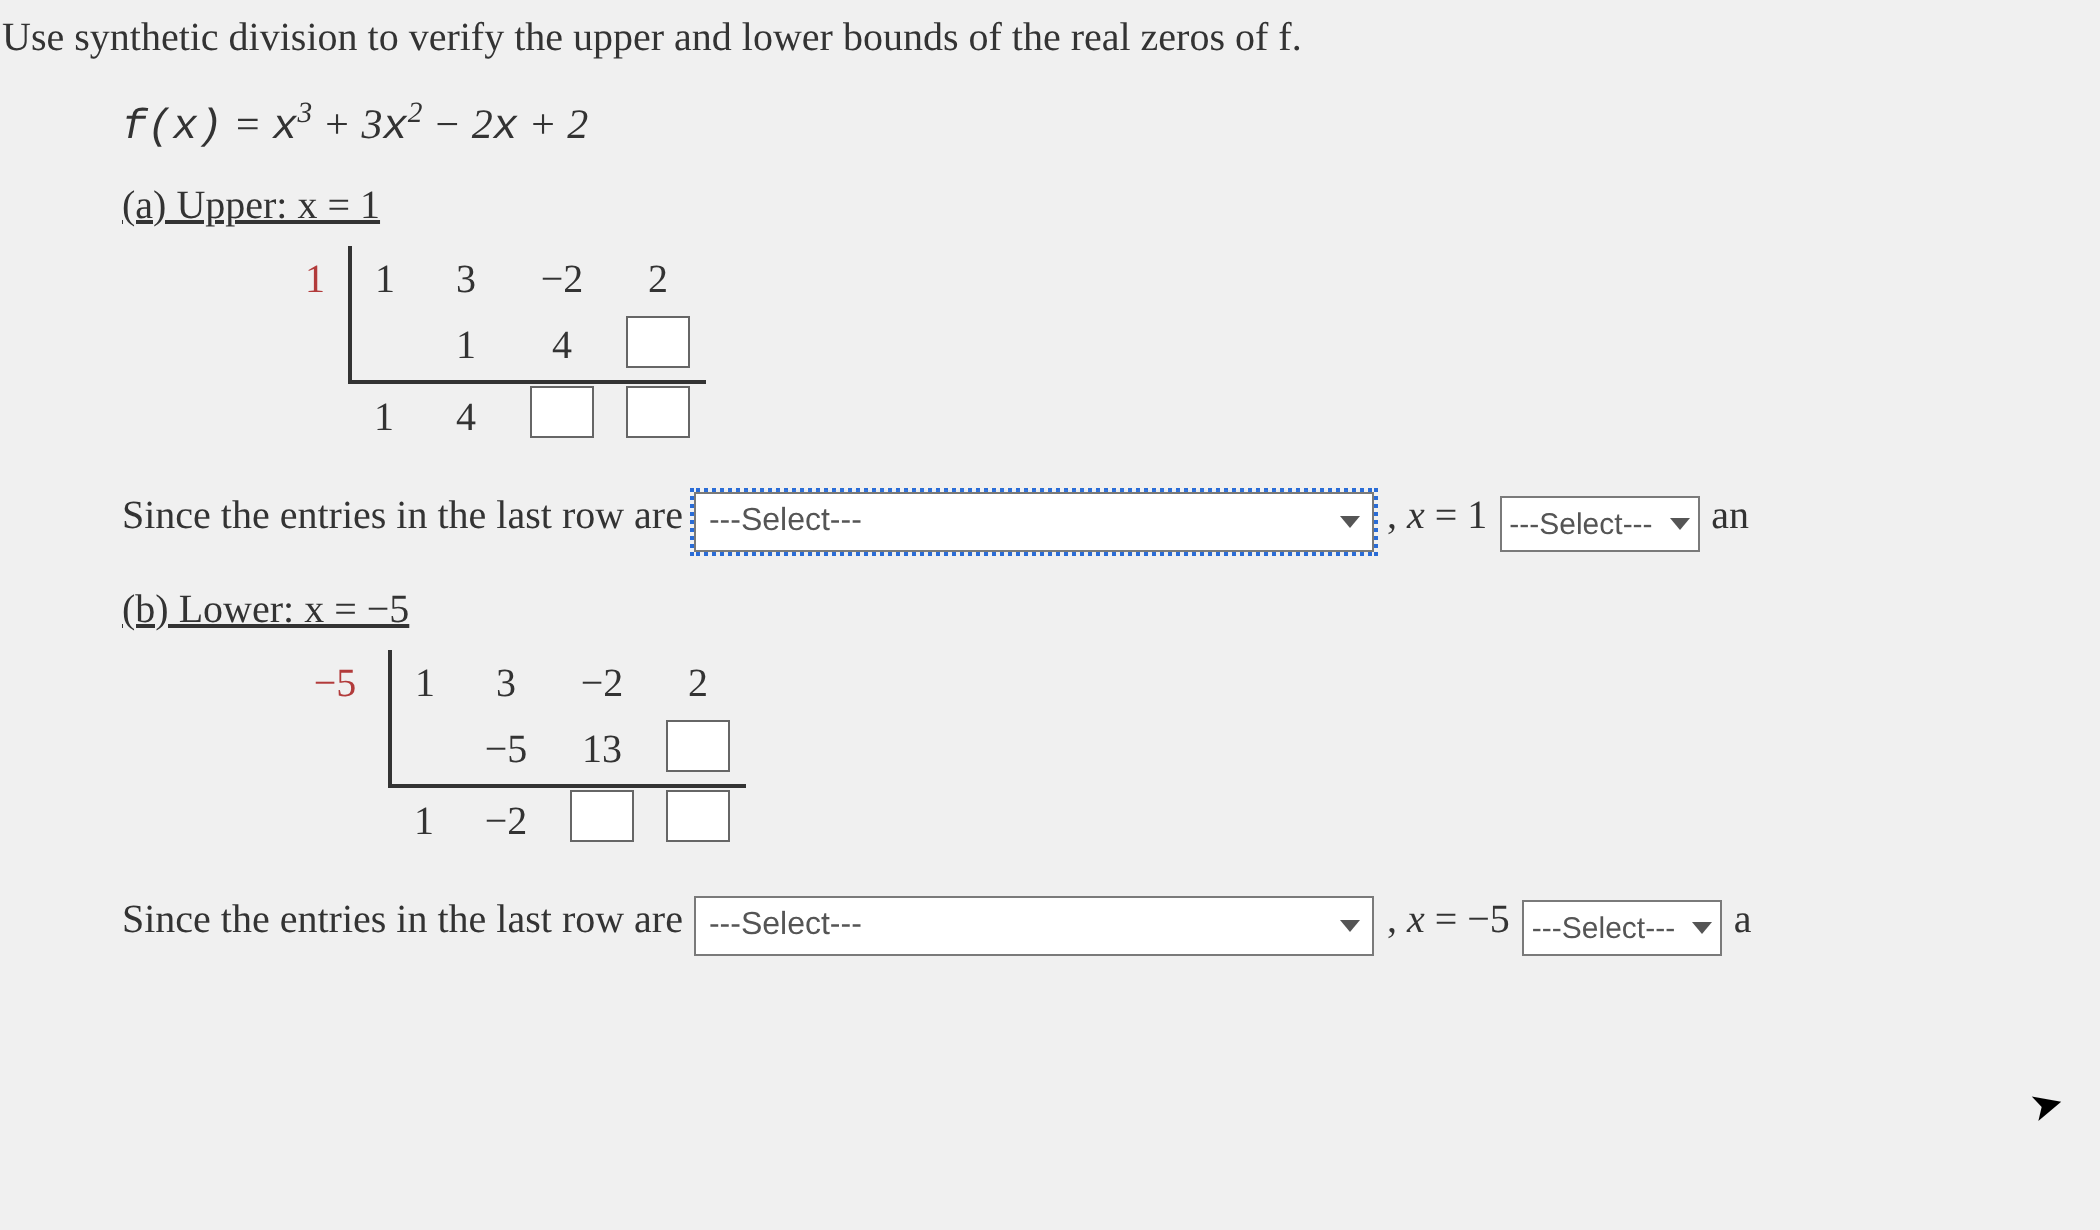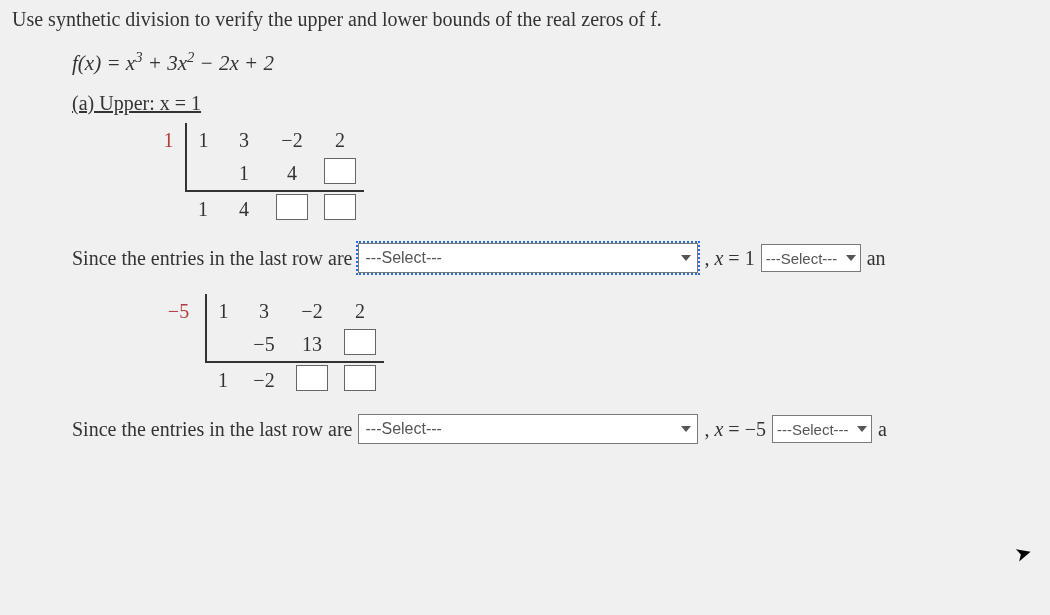--- a/index.html
+++ b/index.html
@@ -7,24 +7,24 @@
       font-family: Georgia, 'Times New Roman', serif;
       font-size: 19px;
       color: #333;
       background: #f0f0f0;
       padding: 8px 0 0 0;
       width: 1050px;
       height: 615px;
       overflow: hidden;
       position: relative;
     }
-    .content { padding: 0 0 0 12px; }
+    .content { padding: 0 0 0 1px; }
     .instruction { font-size: 20px; margin-bottom: 18px; font-style: normal; }
     .fx-line { margin-left: 60px; margin-bottom: 16px; font-style: italic; font-size: 21px; }
-    .fx-line .fn { font-style: italic; }
+    .fx-line .fn { font-style: italic; font-family: Liberation Mono, monospace; }
     .fx-line sup { font-size: 0.7em; }
     .part-label { margin-left: 60px; margin-bottom: 8px; font-size: 20px; text-decoration: underline; }
     .syn-wrap { margin-left: 140px; margin-bottom: 14px; }
     .syn-table { border-collapse: collapse; }
     .syn-table td {
       width: 48px; height: 34px; text-align: center; vertical-align: middle;
       font-size: 20px; font-family: Georgia, serif;
     }
     .syn-table td.narrow { width: 34px; }
     .divisor { color: #b23b3b; }
@@ -32,21 +32,21 @@
     .top-row td:nth-child(2) { border-left: 2px solid #333; }
     .mid-row td:nth-child(2) { border-left: 2px solid #333; }
     .hr-row td { border-top: 2px solid #333; height: 0; padding:0; }
     .input-box {
       display: inline-block;
       width: 32px; height: 26px;
       border: 1px solid #666;
       background: #fff;
     }
     .sentence { margin-left: 60px; margin-top: 12px; font-size: 20px; line-height: 1.8; }
-    .sentence-row { display: flex; align-items: center; flex-wrap: wrap; gap: 6px; }
+    .sentence-row { display: flex; align-items: flex-end; flex-wrap: wrap; gap: 6px; }
     .select-wide {
       width: 340px; height: 30px;
       border: 1px solid #7a7a7a;
       background: #fff;
       font-size: 16px; color: #555;
       padding: 2px 6px;
       font-family: Arial, sans-serif;
       position: relative;
       display: inline-flex; align-items:center; justify-content:space-between;
     }
@@ -140,20 +140,23 @@
       <span>,&nbsp;<span class="it">x</span> = 1</span>
       <span class="select-narrow">
         <span>---Select---</span>
         <span class="chev"></span>
       </span>
       <span>an</span>
     </div>
   </div>
 
   <div class="second-block">
+    <div class="part-label">
+      <span>(b) Lower: x = −5</span>
+    </div>
 
     <div class="syn-wrap">
       <table class="syn-table">
         <tbody>
             <tr class="top-row">
           <td class="divisor-b" style="width:54px">−5</td>
           <td class="narrow">1</td>
           <td>3</td>
           <td>−2</td>
           <td>2</td>

